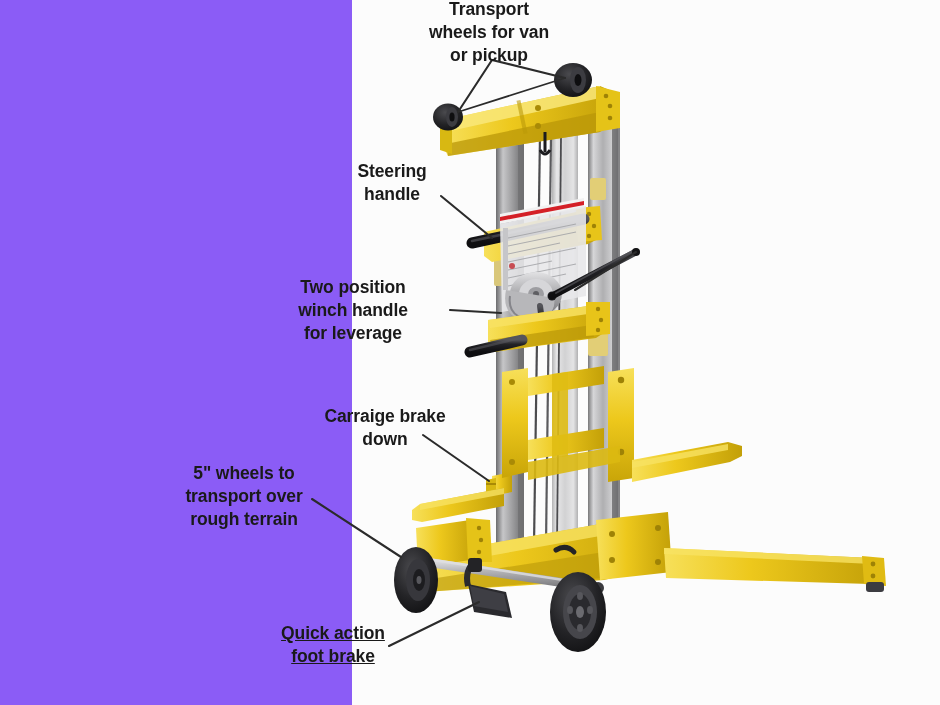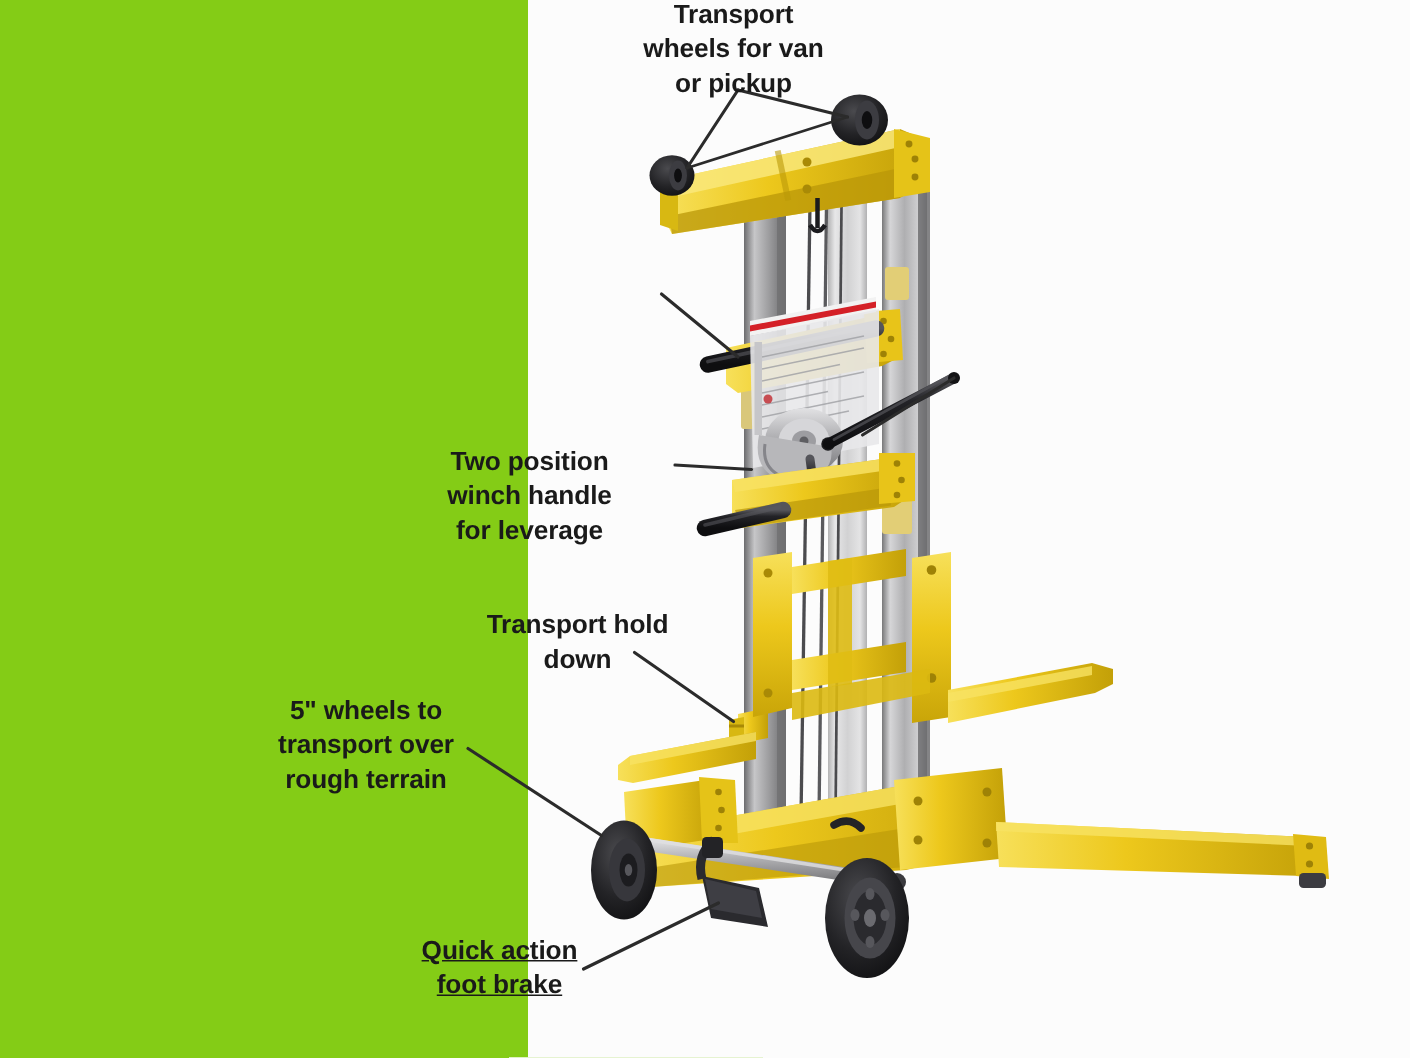--- a/index.html
+++ b/index.html
@@ -6,21 +6,21 @@
   html,body{margin:0;padding:0;}
   body{
     width:940px;height:705px;
     background:#ffffff;
     font-family:"Liberation Sans", sans-serif;
     overflow:hidden;
     position:relative;
   }
   #stage{
     position:absolute;left:0;top:0;width:940px;height:705px;
-    background:#84cc16;
+    background:#8b5cf6;
   }
   
   .photo-panel{
     position:absolute;left:352px;top:0;width:588px;height:705px;
     background:#fcfcfc;
   }
   
   .callout{
     position:absolute;
     color:#1a1a1a;
@@ -29,21 +29,21 @@
     line-height:1.30;
     letter-spacing:-0.1px;
     white-space:pre-line;
     z-index:40;
   }
   .callout.c-center{text-align:center;}
 
   #label-transport   {left:401px; top:-2px;  width:176px;}
   #label-steering    {left:322px; top:160px; width:140px;}
   #label-winch       {left:640px; top:206px; width:130px;}
-  #label-handle      {left:258px; top:276px; width:190px;margin-top:20px;}
+  #label-handle      {left:258px; top:276px; width:190px;}
   #label-carriage    {left:300px; top:405px; width:170px;}
   #label-wheels      {left:160px; top:462px; width:168px;}
   #label-brake       {left:243px; top:622px; width:180px;text-decoration:underline;}
 
   
   svg.layer{position:absolute;left:0;top:0;width:940px;height:705px;}
   #art{z-index:10;}
   #leaders{z-index:30;}
 </style>
 </head>
@@ -314,27 +314,29 @@
       <path d="M312 499 L401 557"></path>
 
       <path d="M389 646 L479 602"></path>
     </g>
   </svg>
 
   <div class="callout c-center" id="label-transport">Transport
 wheels for van
 or pickup</div>
 
+  <div class="callout c-center" id="label-steering">Steering
+handle</div>
 
 
   <div class="callout c-center" id="label-handle">Two position
 winch handle
 for leverage</div>
 
-  <div class="callout c-center" id="label-carriage">Transport hold
+  <div class="callout c-center" id="label-carriage">Carraige brake
 down</div>
 
   <div class="callout c-center" id="label-wheels">5" wheels to
 transport over
 rough terrain</div>
 
   <div class="callout c-center" id="label-brake">Quick action
 foot brake</div>
 
 </div>

